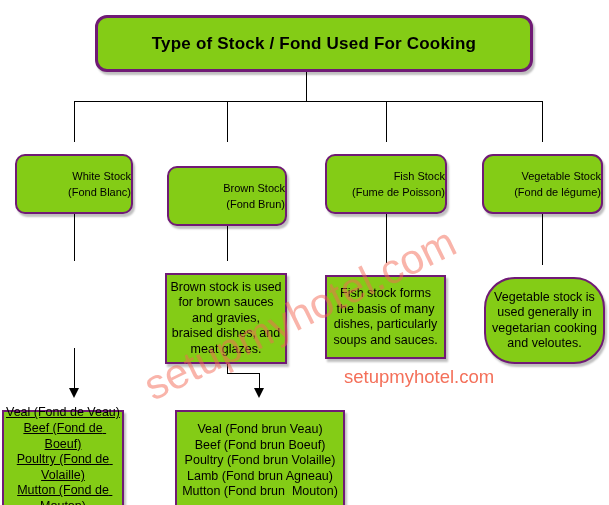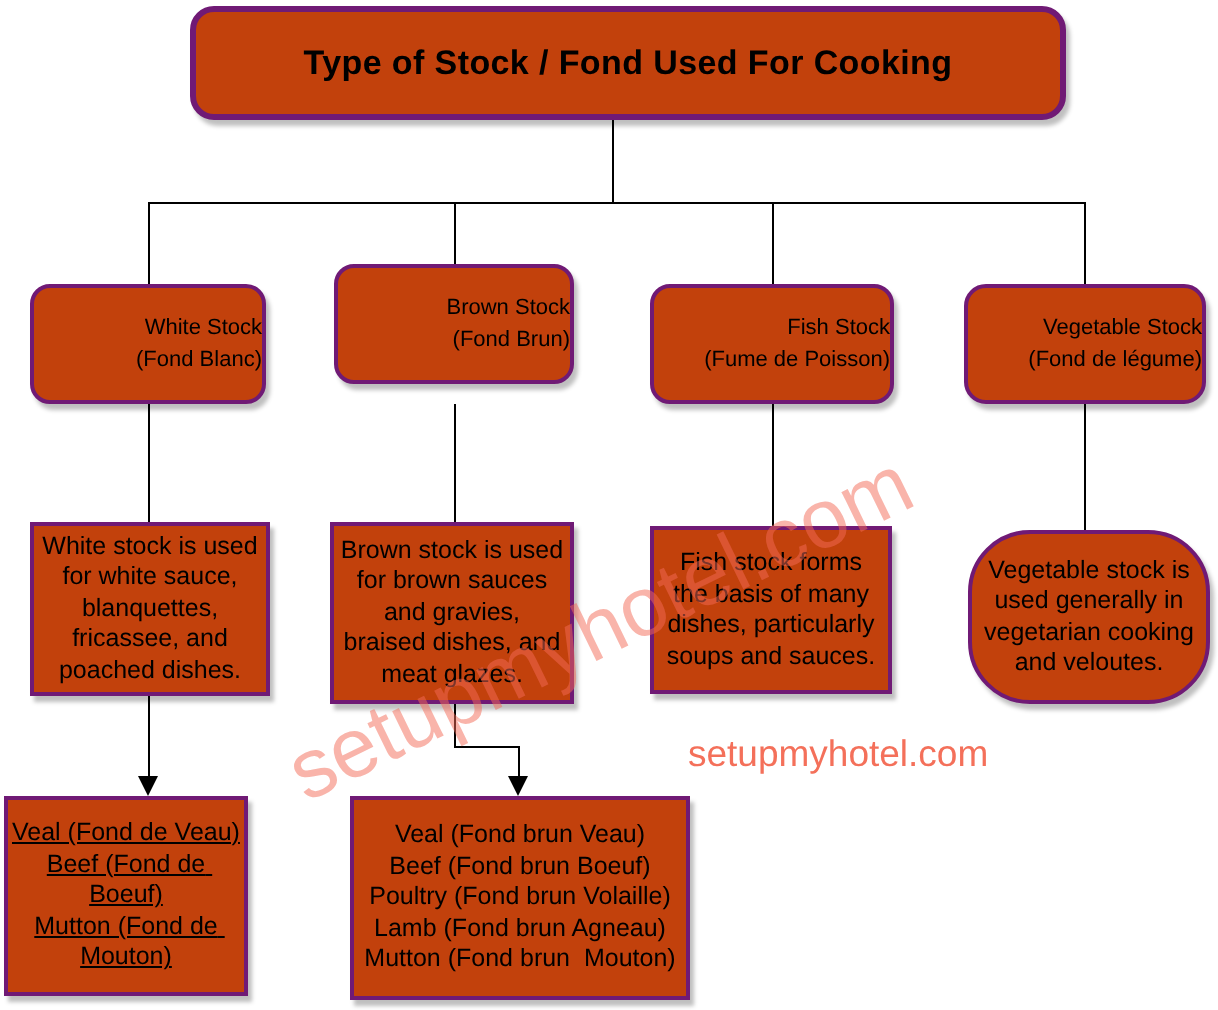--- a/index.html
+++ b/index.html
@@ -6,24 +6,24 @@
   body{
     width:609px;height:505px;position:relative;background:#ffffff;
     font-family:"Liberation Sans","DejaVu Sans",sans-serif;color:#000;
     overflow:hidden;
   }
   .canvas{position:absolute;inset:0;}
   .line{position:absolute;background:#000;}
   .v{width:1px;}
   .h{height:1px;}
   .box{
-    position:absolute;background:#c2410c;border:2px solid #701a75;
+    position:absolute;background:#84cc16;border:2px solid #701a75;
     display:flex;flex-direction:column;align-items:center;justify-content:center;
     text-align:center;box-shadow:2px 3px 2px rgba(0,0,0,0.25);
-    box-sizing:border-box;z-index:2;
+    box-sizing:border-box;z-index:2;margin-top:12px;
   }
   .rounded{border-radius:10px;border-width:2px;}
   .title-box{
     border-width:3px;border-radius:12px;font-weight:bold;font-size:17px;
     letter-spacing:.2px;
   }
   .stock-label{font-size:11px;line-height:16px;align-items:flex-end;}
   .stock-label span{display:block;}
   .desc{font-size:12.5px;line-height:15.5px;padding:3px;}
   .types{font-size:12.5px;line-height:15.6px;}
@@ -69,49 +69,47 @@
   <div class="arrow-down" style="left:254px;top:388px;"></div>
 
   <div class="box rounded title-box" style="left:95px;top:3px;width:438px;height:57px;">
     <span>Type of Stock / Fond Used For Cooking</span>
   </div>
 
   <div class="box rounded stock-label" style="left:15px;top:142px;width:118px;height:60px;">
     <span>White Stock</span>
     <span>(Fond Blanc)</span>
   </div>
-  <div class="box rounded stock-label" style="left:167px;top:132px;width:120px;height:60px;">
+  <div class="box rounded stock-label" style="left:167px;top:154px;width:120px;height:60px;">
     <span>Brown Stock</span>
     <span>(Fond Brun)</span>
   </div>
   <div class="box rounded stock-label" style="left:325px;top:142px;width:122px;height:60px;">
     <span>Fish Stock</span>
     <span>(Fume de Poisson)</span>
   </div>
   <div class="box rounded stock-label" style="left:482px;top:142px;width:121px;height:60px;border-radius:11px;">
     <span>Vegetable Stock</span>
     <span>(Fond de légume)</span>
   </div>
 
-  <div class="box desc" style="left:15px;top:261px;width:120px;height:87px;">
-    <span>White stock is used for white sauce, blanquettes, fricassee, and poached dishes.</span>
-  </div>
   <div class="box desc" style="left:165px;top:261px;width:122px;height:91px;">
     <span>Brown stock is used for brown sauces and gravies, braised dishes, and meat glazes.</span>
   </div>
   <div class="box desc" style="left:325px;top:263px;width:121px;height:84px;">
     <span>Fish stock forms the basis of many dishes, particularly soups and sauces.</span>
   </div>
   <div class="box desc" style="left:484px;top:265px;width:121px;height:87px;border-radius:31px;">
     <span>Vegetable stock is used generally in vegetarian cooking and veloutes.</span>
   </div>
 
   <div class="box types" style="left:2px;top:398px;width:122px;height:100px;text-decoration:underline;">
     <div>Veal (Fond de Veau)</div>
     <div>Beef (Fond de Boeuf)</div>
+    <div>Poultry (Fond de Volaille)</div>
     <div>Mutton (Fond de Mouton)</div>
   </div>
   <div class="box types" style="left:175px;top:398px;width:170px;height:102px;">
     <div>Veal (Fond brun Veau)</div>
     <div>Beef (Fond brun Boeuf)</div>
     <div>Poultry (Fond brun Volaille)</div>
     <div>Lamb (Fond brun Agneau)</div>
     <div>Mutton (Fond brun  Mouton)</div>
   </div>
 

